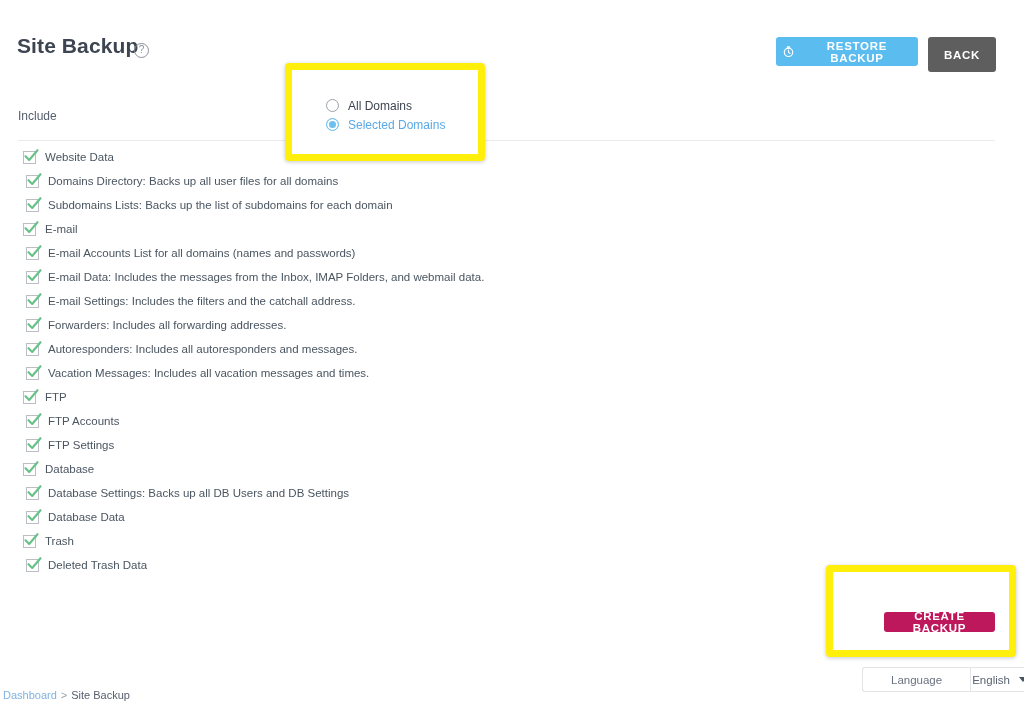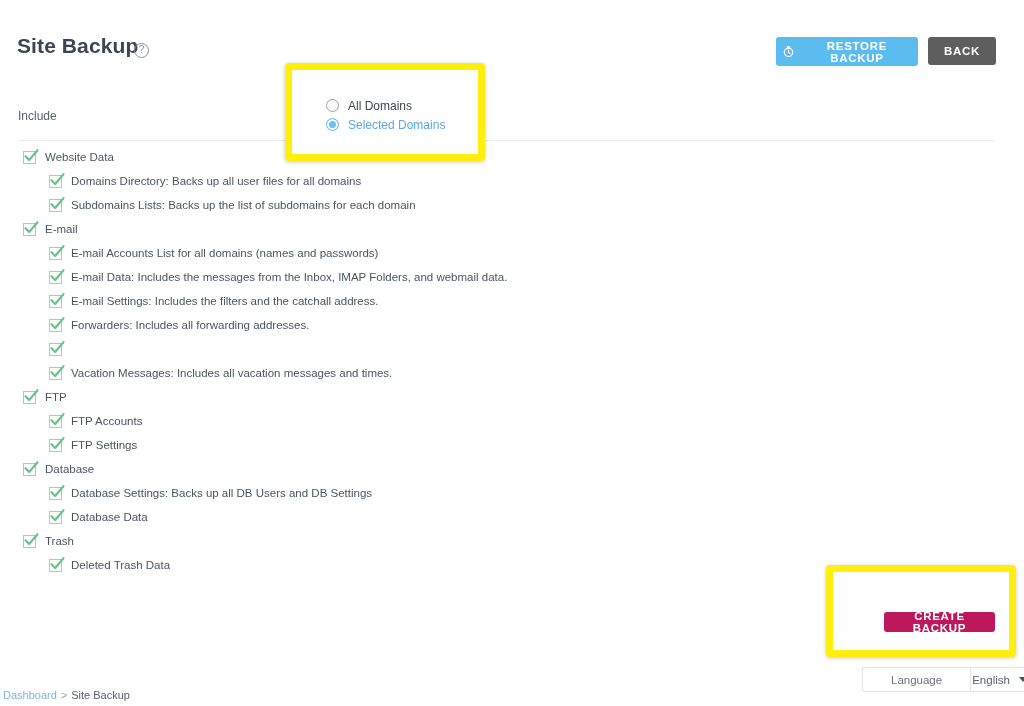--- a/index.html
+++ b/index.html
@@ -34,21 +34,21 @@
     font-family: "Liberation Sans", sans-serif;
     display: flex; align-items: center; justify-content: center;
   }
   .btn-restore {
     left: 776px; top: 37px; width: 142px; height: 29px;
     background: #5bbcf0;
     gap: 7px;
   }
   .btn-restore .restore-ico { display:flex; align-items:center; }
   .btn-back {
-    left: 928px; top: 37px; width: 68px; height: 28px;
+    left: 928px; top: 37px; width: 68px; height: 35px;
     background: #5e5e5e;
   }
 
   
   .include-label {
     position: absolute; left: 18px; top: 109px;
     font-size: 12px; color: #56606e;
   }
   .divider {
     position: absolute; left: 18px; top: 140px;
@@ -81,21 +81,21 @@
   .radio-label { font-size: 12px; color: #3d4552; }
   .radio-row.selected .radio-label { color: #5aa9e6; }
 
   
   .check-list { position: absolute; left: 0; top: 145px; width: 1000px; }
   .check-row {
     display: flex; align-items: center; gap: 9px;
     height: 24px; cursor: pointer;
   }
   .check-row.lvl0 { margin-left: 23px; }
-  .check-row.lvl1 { margin-left: 49px; }
+  .check-row.lvl1 { margin-left: 26px; }
   .cbox {
     width: 13px; height: 13px; flex: none;
     border: 1px solid #b9bfc5; background: #fff;
     position: relative;
   }
   .cbox svg { position: absolute; left: -1px; top: -4px; }
   .cb-label { font-size: 11.5px; color: #4a5560; white-space: nowrap; }
 
   
   .hl-create {
@@ -246,20 +246,21 @@
           </svg>
         </span>
         <span class="cb-label">Forwarders: Includes all forwarding addresses.</span>
       </div>
       <div class="check-row lvl1">
         <span class="cbox">
           <svg width="17" height="17" viewBox="0 0 17 17">
             <path d="M2.5 8.2 L6.2 12 L14.5 2.2" fill="none" stroke="#68c187" stroke-width="2.1" stroke-linecap="round" stroke-linejoin="round"></path>
           </svg>
         </span>
+        <span class="cb-label">Autoresponders: Includes all autoresponders and messages.</span>
       </div>
       <div class="check-row lvl1">
         <span class="cbox">
           <svg width="17" height="17" viewBox="0 0 17 17">
             <path d="M2.5 8.2 L6.2 12 L14.5 2.2" fill="none" stroke="#68c187" stroke-width="2.1" stroke-linecap="round" stroke-linejoin="round"></path>
           </svg>
         </span>
         <span class="cb-label">Vacation Messages: Includes all vacation messages and times.</span>
       </div>
       <div class="check-row lvl0">

